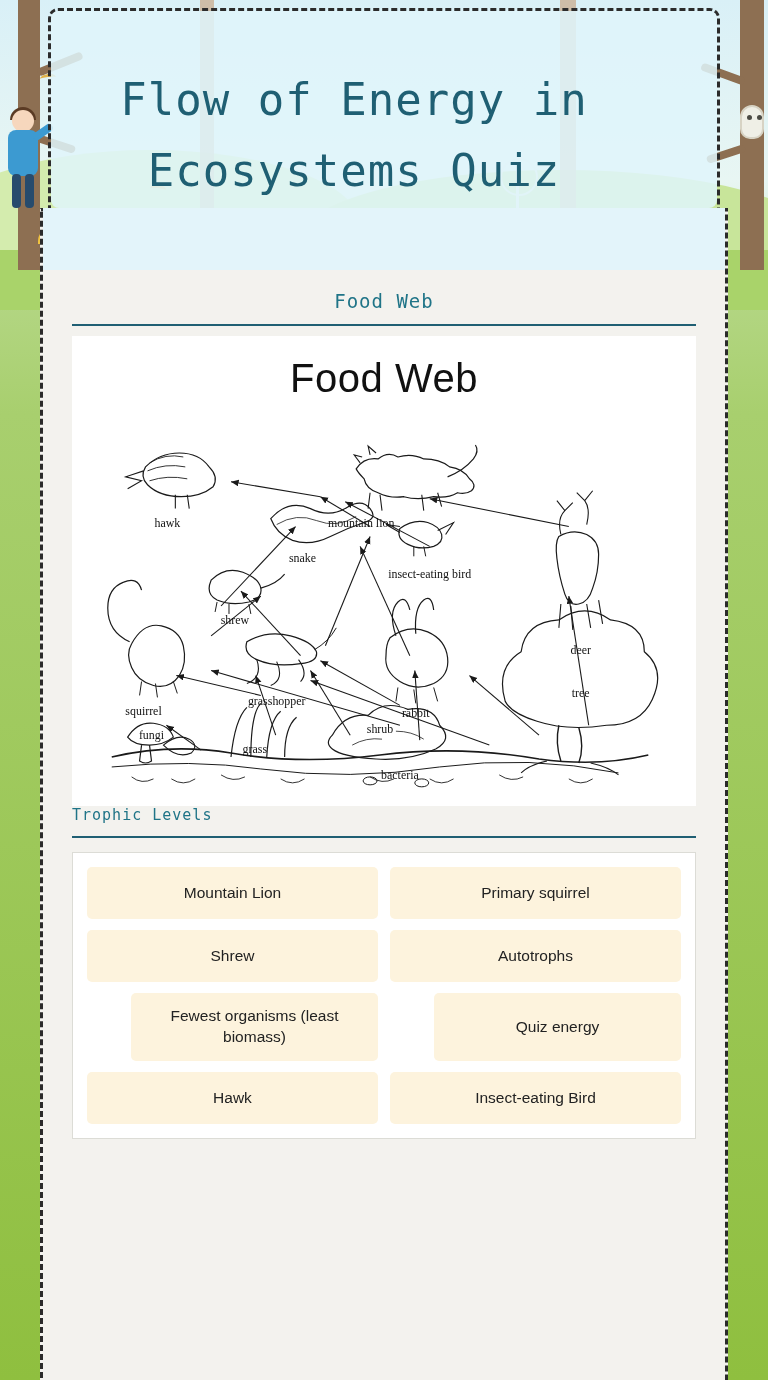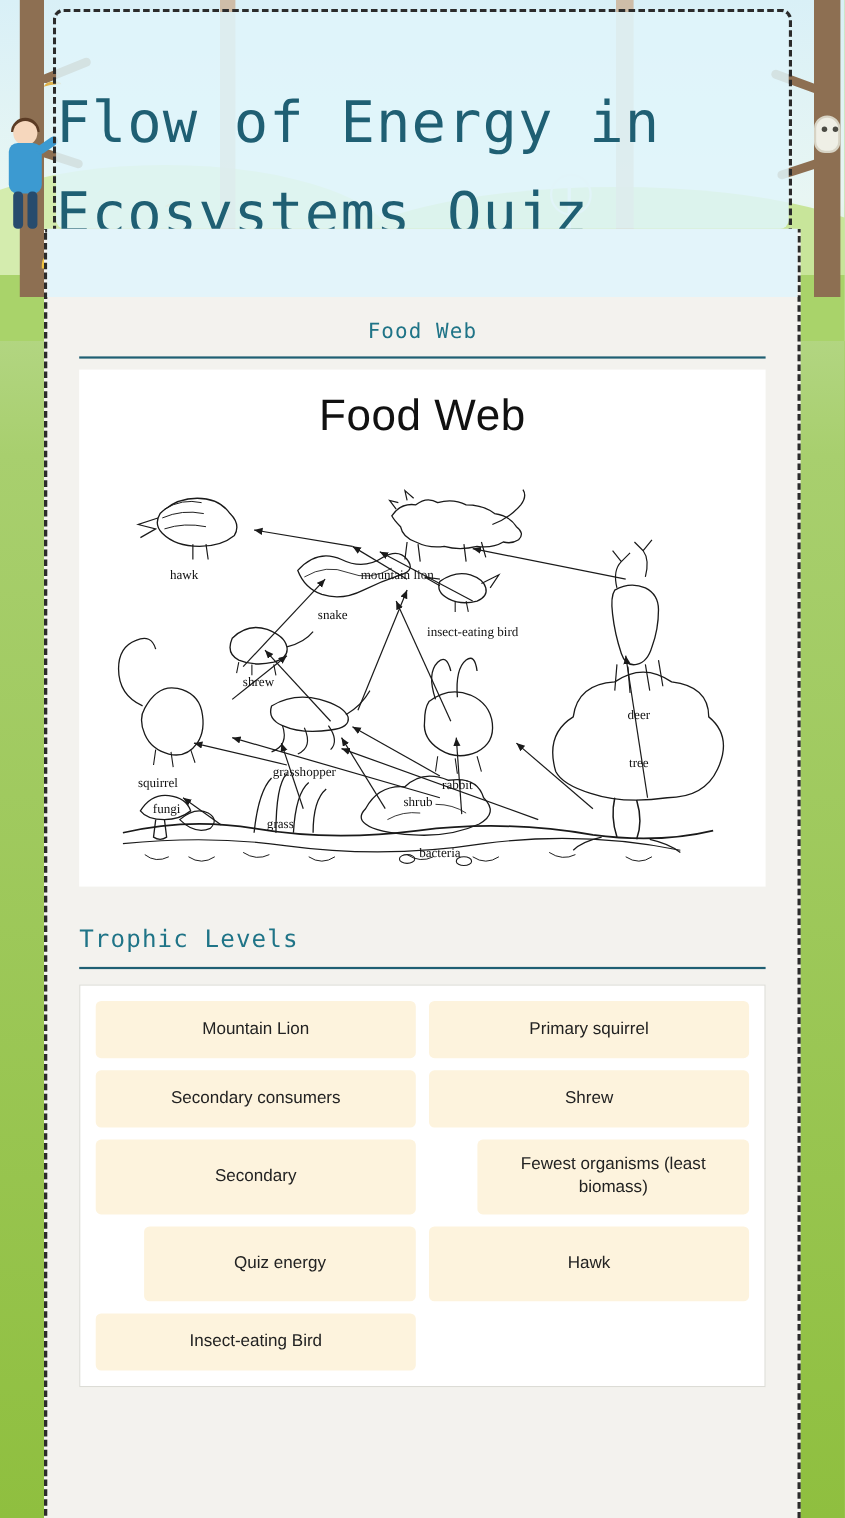--- a/index.html
+++ b/index.html
@@ -108,22 +108,23 @@
     width: 666px;
     height: 197px;
     background: rgba(224,244,250,0.86);
     border-radius: 8px;
   }
   .worksheet-title {
     position: absolute;
     left: 51px;
     top: 36px;
     width: 606px;
+    text-align: center;
     font-family: "DejaVu Sans Mono", monospace;
-    font-size: 52px;
+    font-size: 44px;
     line-height: 1.6;
     letter-spacing: 1px;
     color: #1f5f73;
     font-weight: normal;
   }
   .sheet-body {
     position: absolute;
     left: 40px;
     top: 208px;
     width: 688px;
@@ -171,24 +172,23 @@
     padding-top: 20px;
     letter-spacing: .5px;
   }
   .figure-canvas {
     position: absolute;
     left: 0; top: 70px; width: 100%; height: 400px;
   }
 
   .subsection-heading {
     font-family: "DejaVu Sans Mono", monospace;
-    font-size: 22px;
+    font-size: 15px;
     color: #1f7487;
     letter-spacing: 1px;
-    margin-top: 36px;
   }
   .instructions {
     font-size: 15.5px;
     line-height: 1.65;
     color: #2a2a2a;
     margin-top: 14px;
   }
 
   .bank {
     margin-top: 14px;
@@ -409,23 +409,22 @@
       </div>
     </div>
 
     <div class="subsection-heading">Trophic Levels</div>
     <div class="rule"></div>
 
 
     <div class="bank">
       <div class="chip">Mountain Lion</div>
       <div class="chip">Primary squirrel</div>
-      <div class="chip">Secondary consumers</div>
       <div class="chip">Shrew</div>
-      <div class="chip">Secondary</div>
+      <div class="chip">Autotrophs</div>
       <div class="chip tall">Fewest organisms (least biomass)</div>
       <div class="chip tall">Quiz energy</div>
       <div class="chip">Hawk</div>
       <div class="chip">Insect-eating Bird</div>
     </div>
 
   </div>
 </div>
 
 </body></html>

